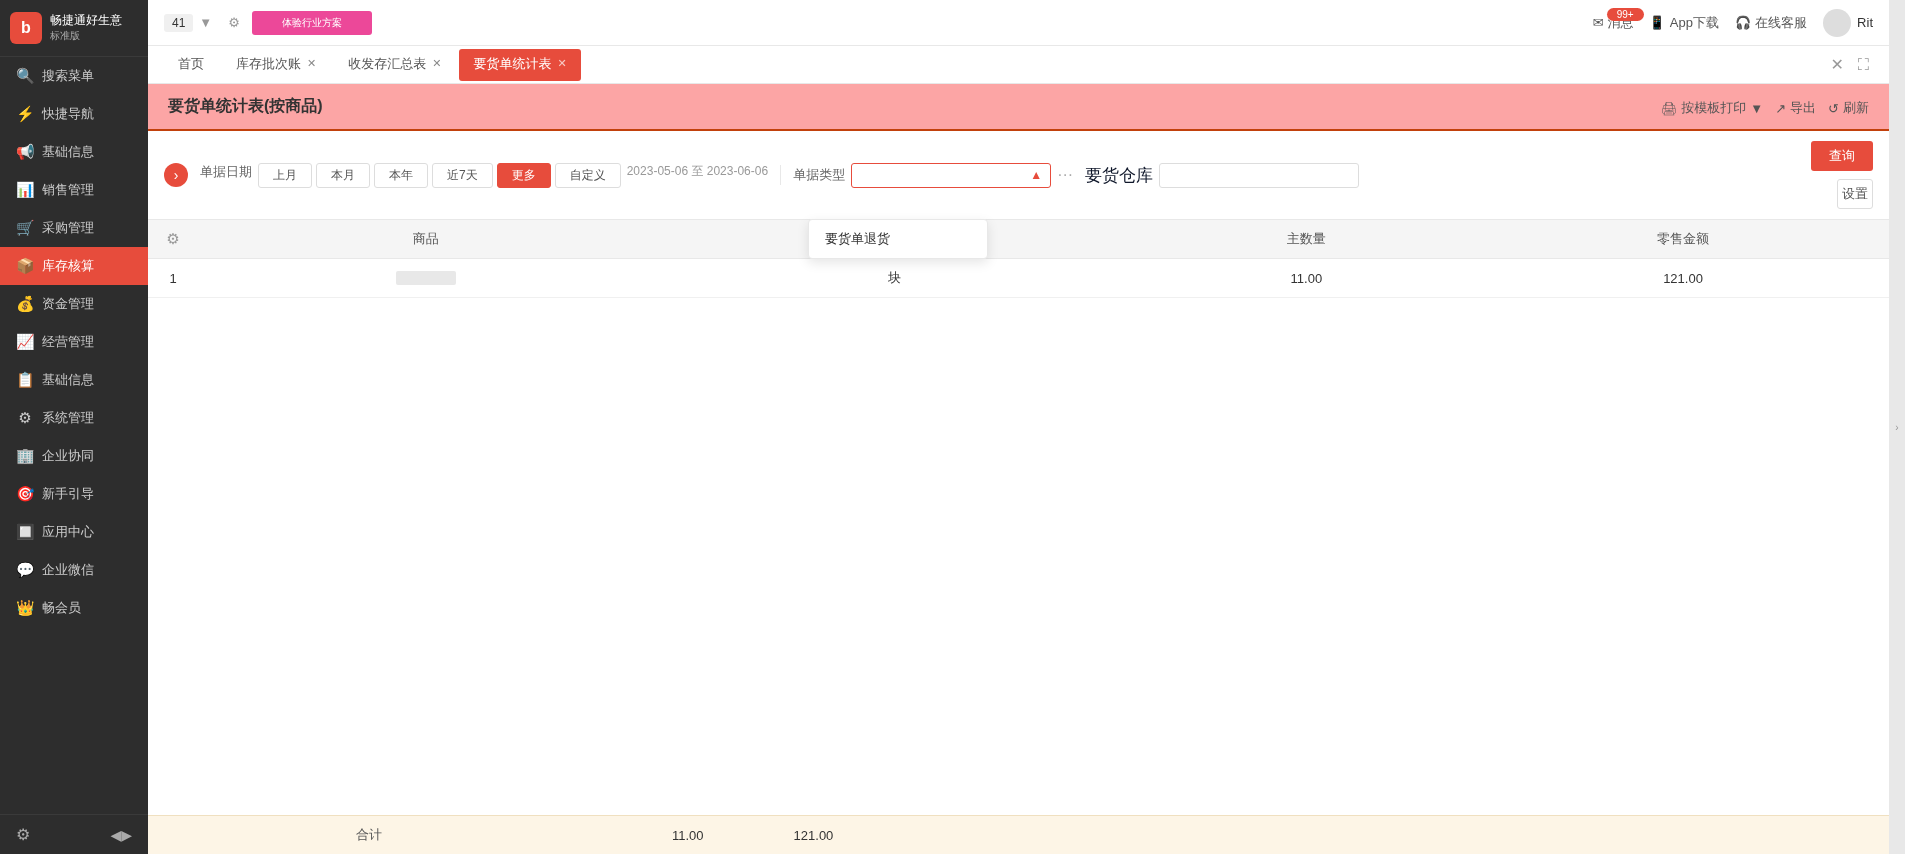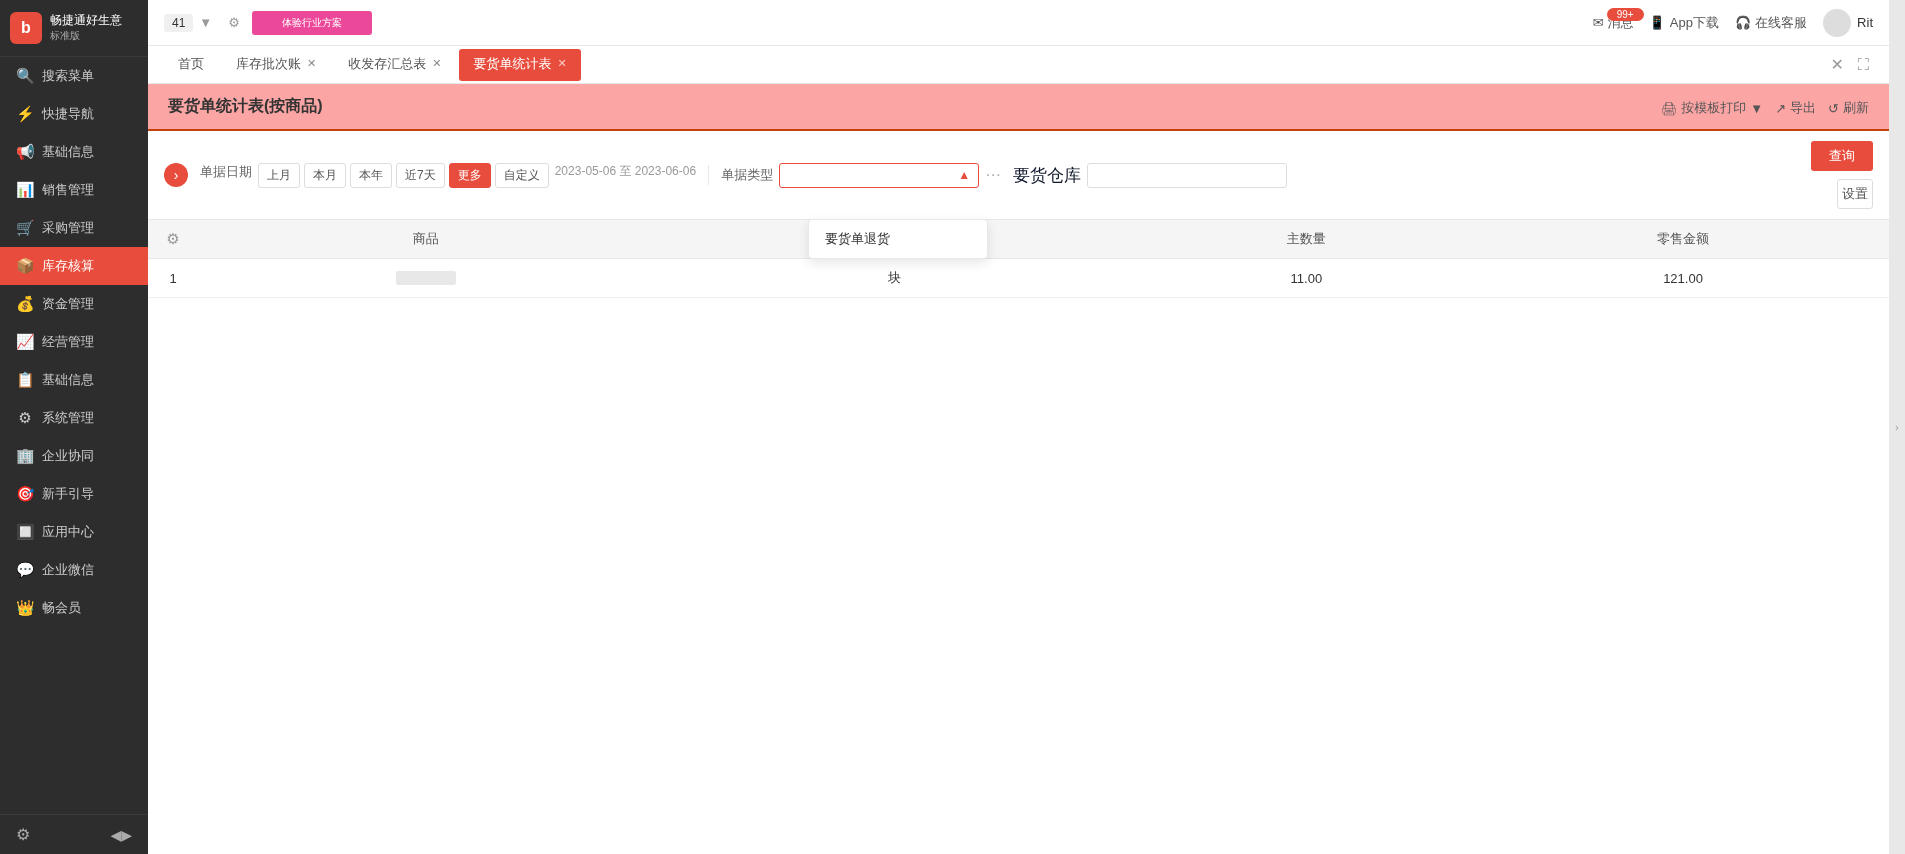--- a/index.html
+++ b/index.html
@@ -200,21 +200,21 @@
       justify-content: center;
       color: #fff;
       cursor: pointer;
       font-size: 14px;
       flex-shrink: 0;
     }
     .filter-group { display: flex; align-items: flex-start; gap: 6px; }
     .filter-label { color: #666; font-size: 13px; white-space: nowrap; }
     .filter-date-btns { display: flex; align-items: center; gap: 4px; }
     .date-btn {
-      padding: 3px 8px;
+      padding: 3px 14px;
       border: 1px solid #ddd;
       border-radius: 3px;
       cursor: pointer;
       font-size: 12px;
       color: #555;
       background: #fff;
     }
     .date-btn.more {
       background: #e74c3c;
       color: #fff;
@@ -573,17 +573,22 @@
               </div>
             </td>
             <td><span>块</span></td>
             <td><span>11.00</span></td>
             <td><span>121.00</span></td>
           </tr>
         </tbody>
       </table>
     </div>
 
+    <div class="table-footer">
+      <span class="footer-label">合计</span>
+      <span class="footer-total-qty">11.00</span>
+      <span class="footer-total-amt">121.00</span>
+    </div>
 
   </div>
 </div>
 
 <div class="scroll-arrow">›</div>
 
 </body></html>

